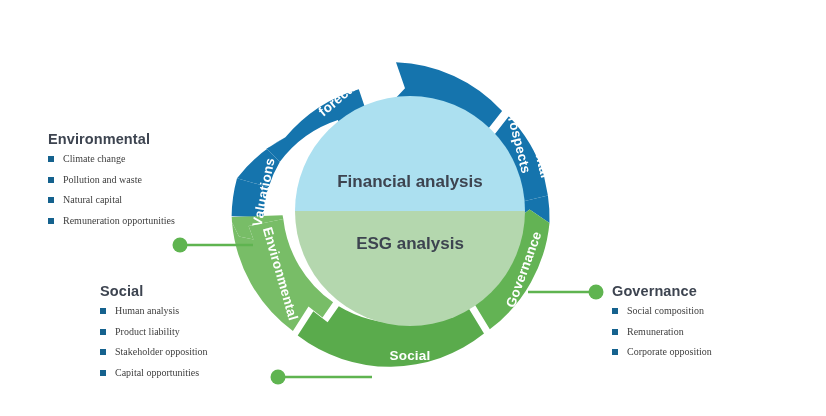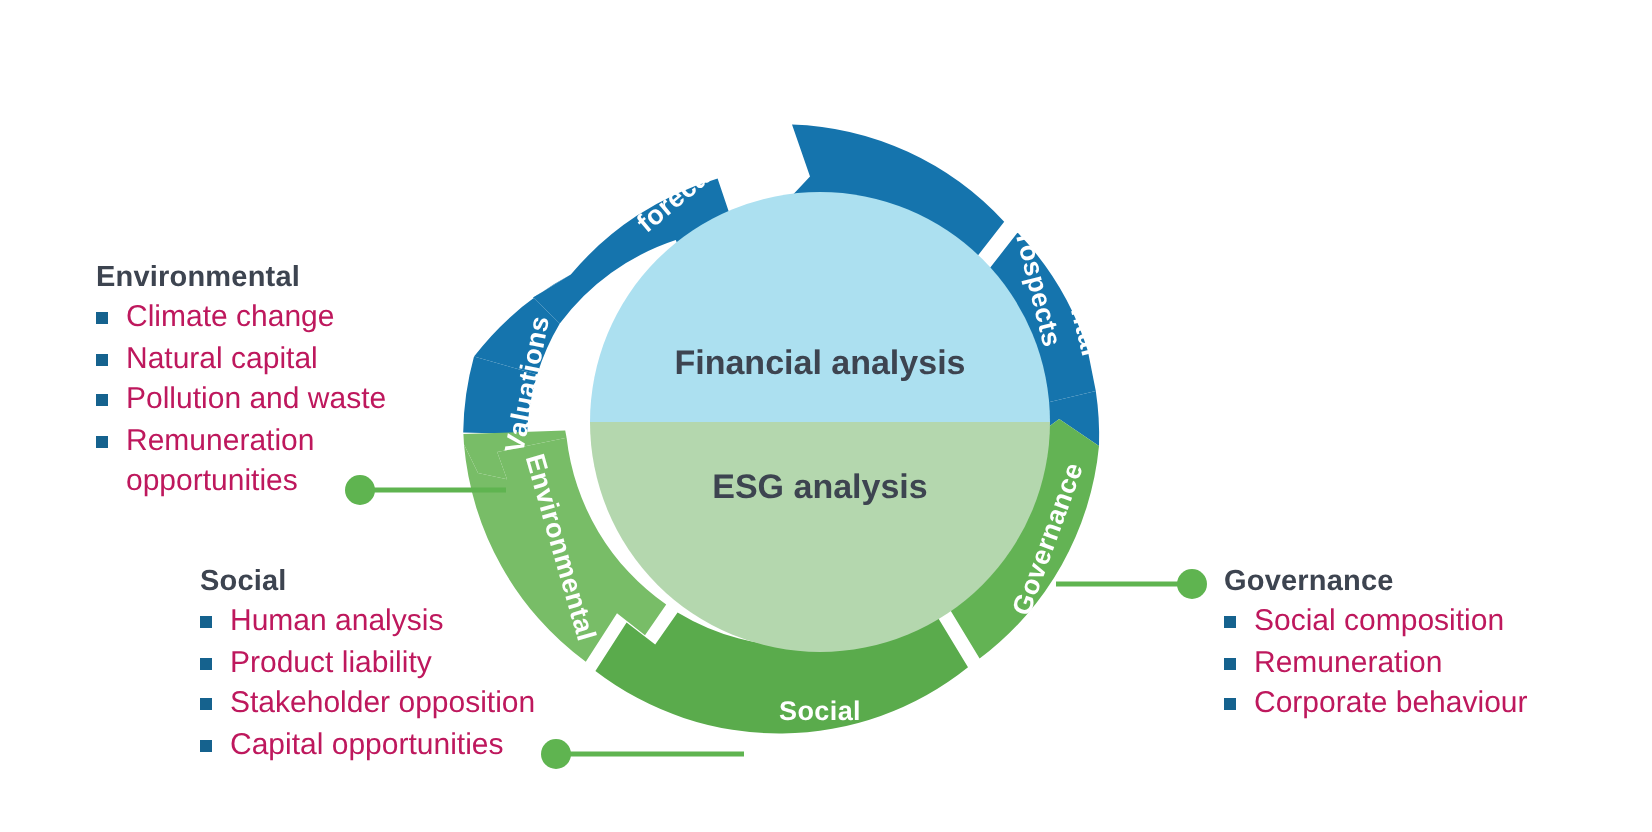--- a/index.html
+++ b/index.html
@@ -28,24 +28,25 @@
   }
 
   .callout{position:absolute;}
   .callout .head{
     font-size:14.5px;font-weight:bold;color:#3d4450;
     margin:0 0 2px 0;letter-spacing:.1px;
   }
   .callout ul{list-style:none;margin:0;padding:0;}
   .callout li{
     position:relative;
-    font-size:15px;color:#be185d;
+    font-size:10px;color:#404040;
     padding-left:15px;
     line-height:20.5px;
     white-space:nowrap;
+    font-family:Liberation Serif, serif;
   }
   .callout li .bullet{
     position:absolute;left:0;top:7px;
     width:6px;height:6px;background:#15628e;display:block;
   }
   .callout li.wrap{white-space:normal;}
 
   #env{left:48px;top:131px;}
   #soc{left:100px;top:283px;}
   #gov{left:612px;top:283px;}
@@ -187,25 +188,25 @@
 
   <div class="callout" id="env">
     <div class="head">Environmental</div>
     <ul>
       <li>
         <span class="bullet"></span>
         <span>Climate change</span>
       </li>
       <li>
         <span class="bullet"></span>
+        <span>Pollution and waste</span>
+      </li>
+      <li>
+        <span class="bullet"></span>
         <span>Natural capital</span>
-      </li>
-      <li>
-        <span class="bullet"></span>
-        <span>Pollution and waste</span>
       </li>
       <li class="wrap" style="width:118px">
         <span class="bullet"></span>
         <span>Remuneration opportunities</span>
       </li>
     </ul>
   </div>
 
   <div class="callout" id="soc">
     <div class="head">Social</div>
@@ -235,18 +236,18 @@
       <li>
         <span class="bullet"></span>
         <span>Social composition</span>
       </li>
       <li>
         <span class="bullet"></span>
         <span>Remuneration</span>
       </li>
       <li>
         <span class="bullet"></span>
-        <span>Corporate behaviour</span>
+        <span>Corporate opposition</span>
       </li>
     </ul>
   </div>
 
 </div>
 
 </body></html>

